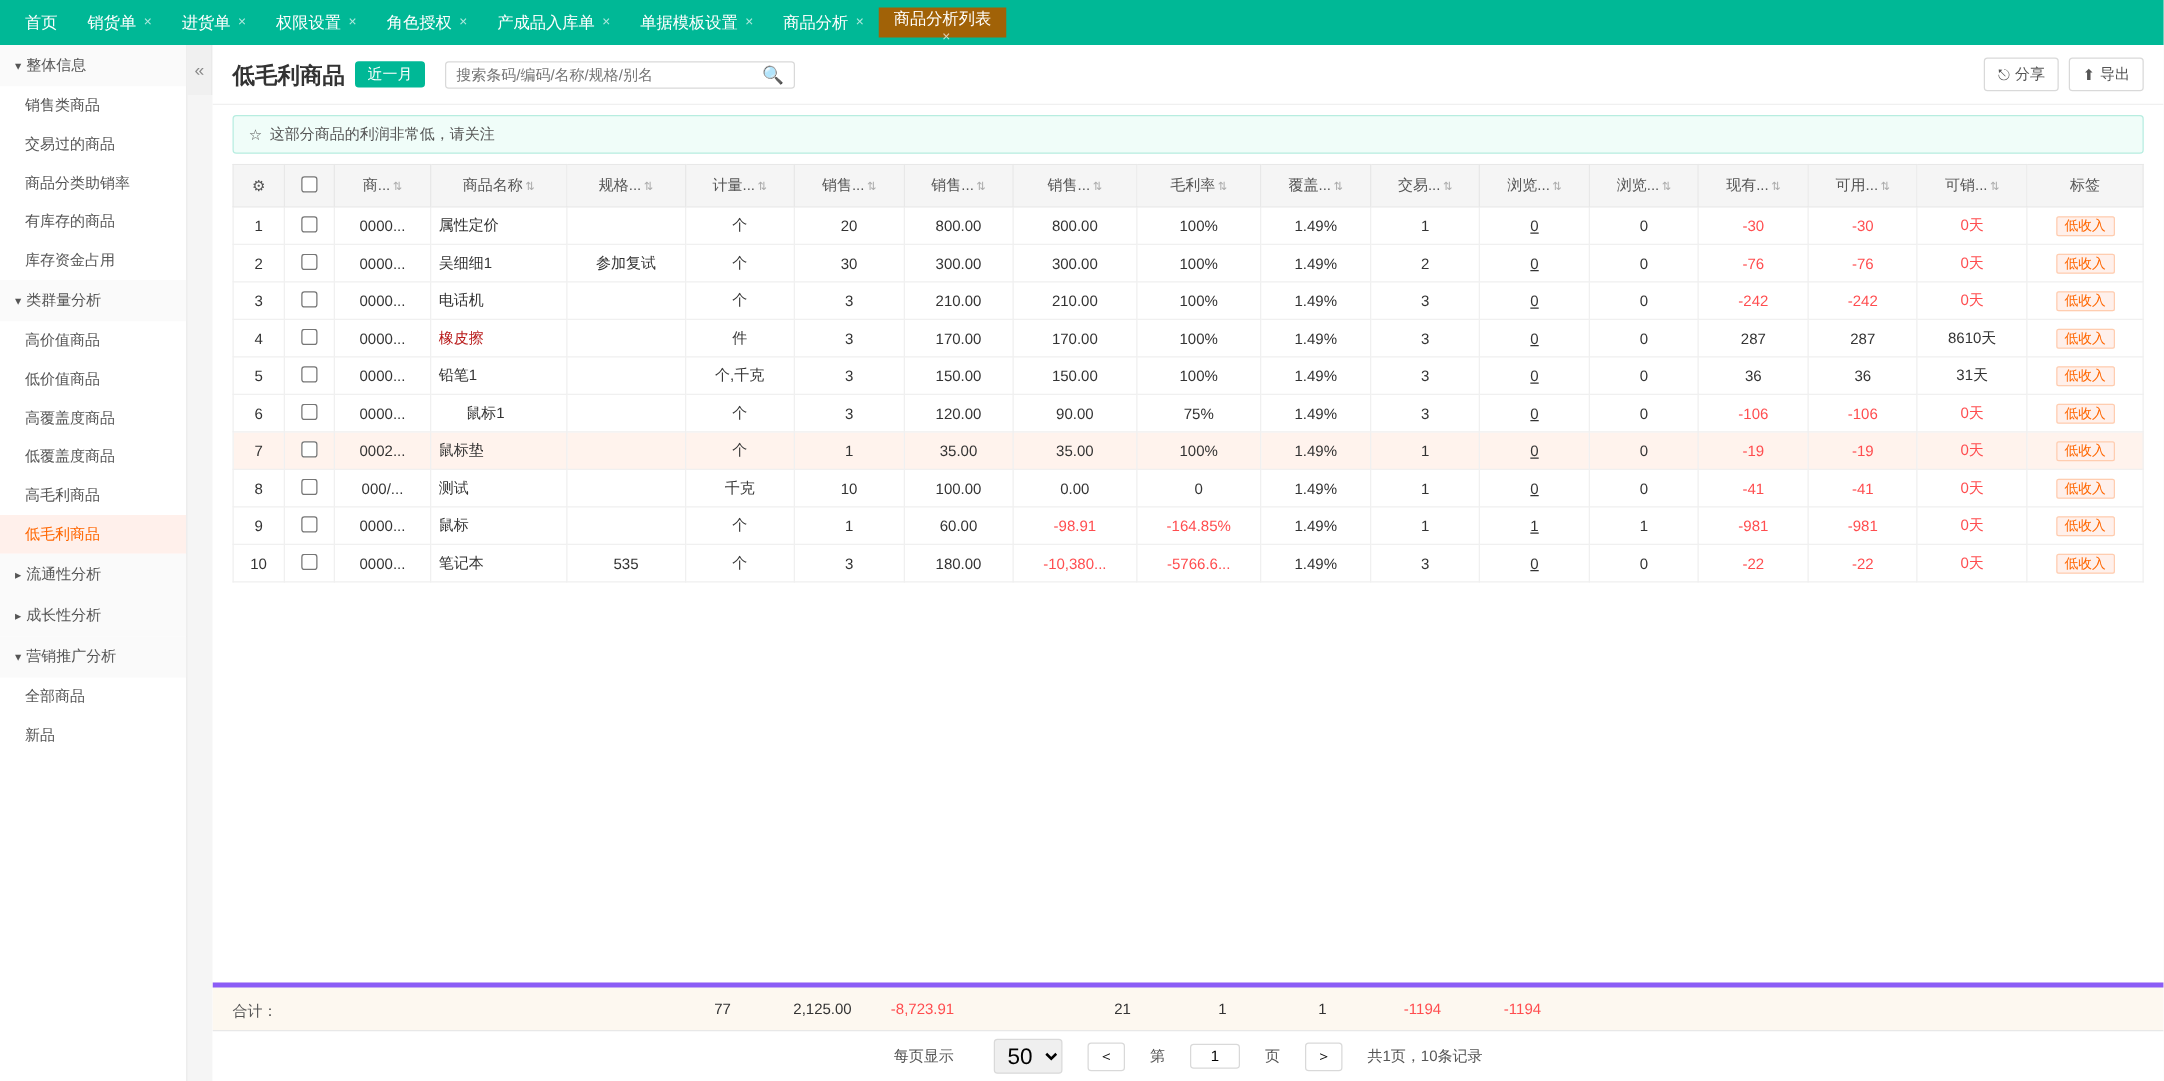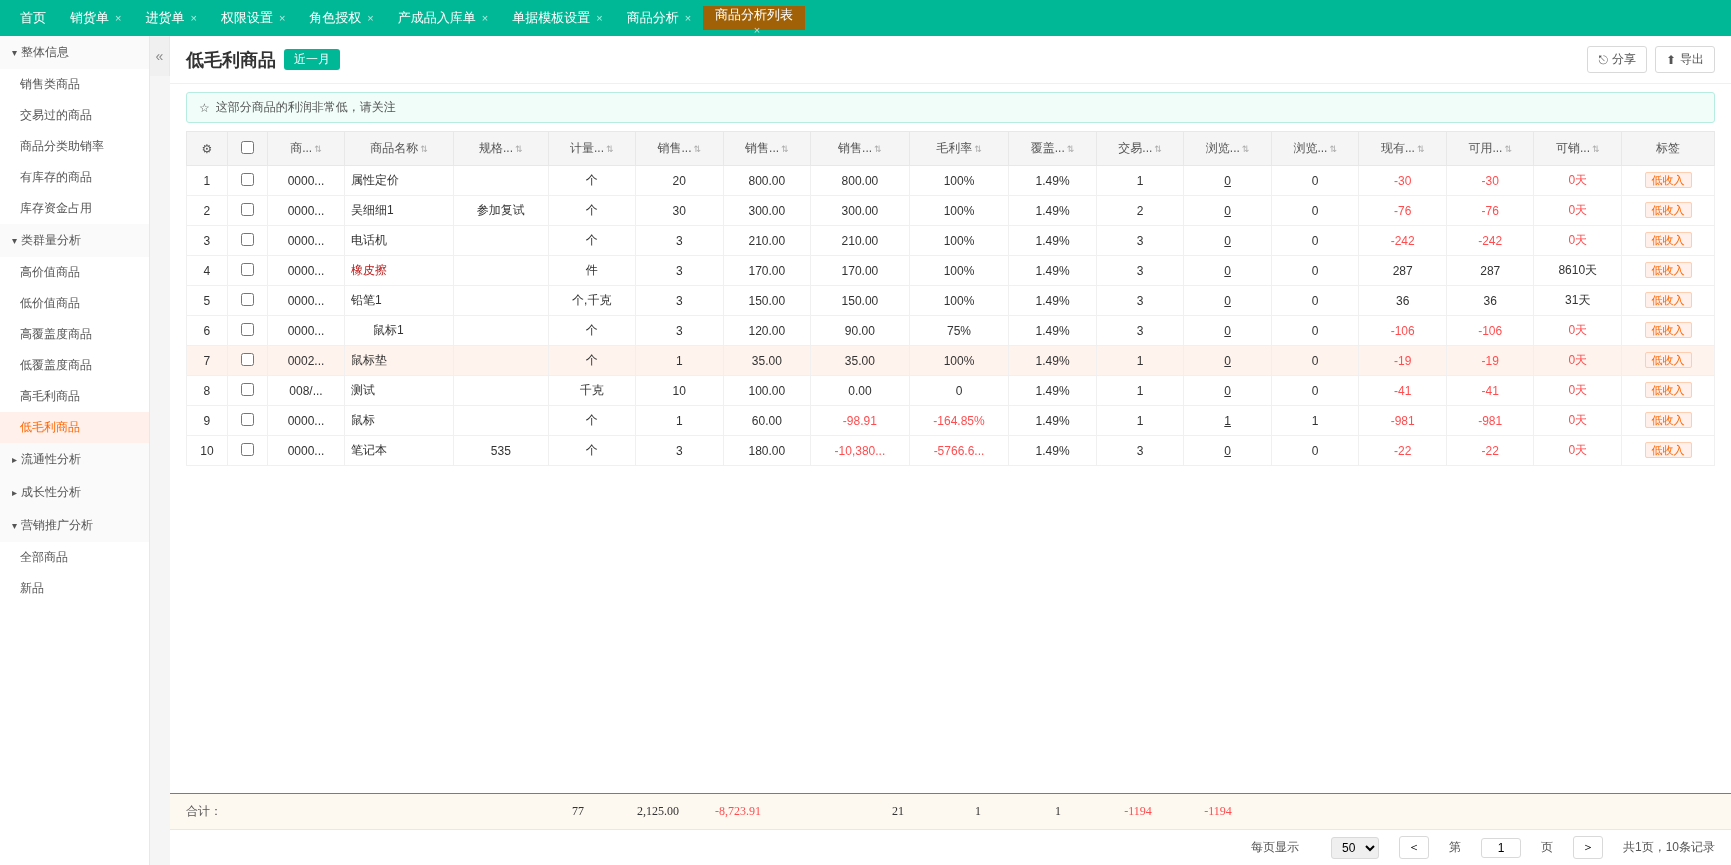--- a/index.html
+++ b/index.html
@@ -179,51 +179,50 @@
       border: 1px solid #ffcdb0;
       padding: 1px 6px;
       border-radius: 2px;
       font-size: 11px;
     }
     .underline-link { text-decoration: underline; cursor: pointer; color: #333; }
 
     
     .table-footer {
       display: flex;
-      align-items: center;
+      align-items: flex-end;
       padding: 6px 16px;
-      border-top: 1px solid #8b5cf6;
+      border-top: 4px solid #8b5cf6;
       background: #fdf8f0;
-      font-family: Liberation Serif, serif;
     }
     .footer-label { color: #555; margin-right: 16px; }
     .footer-values { display: flex; gap: 0; }
     .footer-cell {
       padding: 4px 12px;
       min-width: 80px;
       text-align: center;
       font-size: 12px;
     }
 
     
     .pagination-bar {
       display: flex;
       align-items: center;
-      justify-content: flex-end;
+      justify-content: center;
       padding: 6px 16px;
       gap: 20px;
       border-top: 1px solid #e8e8e8;
       background: white;
     }
     .per-page-label { font-size: 12px; color: #555; }
     .per-page-select {
       border: 1px solid #d9d9d9;
       border-radius: 3px;
       padding: 2px 6px;
-      font-size: 12px;
+      font-size: 18px;
       margin-left: 12px;
     }
     .page-nav-btn {
       border: 1px solid #d9d9d9;
       border-radius: 3px;
       padding: 2px 8px;
       background: white;
       cursor: pointer;
       font-size: 12px;
     }
@@ -333,20 +332,24 @@
     <div class="sidebar-item">新品</div>
   </aside>
 
   <div class="collapse-btn">«</div>
 
   <div class="content">
 
     <div class="content-header">
       <span class="page-title">低毛利商品</span>
       <span class="date-badge">近一月</span>
+      <div class="search-box">
+        <input type="text" placeholder="搜索条码/编码/名称/规格/别名" style="">
+        <span class="search-icon">🔍</span>
+      </div>
       <div class="header-actions">
         <button class="action-btn">
           <span>⎋</span>
           <span>分享</span>
         </button>
         <button class="action-btn">
           <span>⬆</span>
           <span>导出</span>
         </button>
       </div>
@@ -518,21 +521,21 @@
     <td><span class="underline-link">0</span></td>
     <td>0</td>
     <td class="red-text">-19</td>
     <td class="red-text">-19</td>
     <td class="red-text">0天</td>
     <td><span class="tag-badge">低收入</span></td>
   </tr>
             <tr>
     <td>8</td>
     <td><input type="checkbox" style=""></td>
-    <td>008/...</td>
+    <td>000/...</td>
     <td class="text-left" style="cursor:pointer;color:#333;">测试</td>
     <td></td>
     <td>千克</td>
     <td>10</td>
     <td>100.00</td>
     <td class="">0.00</td>
     <td class="">0</td>
     <td>1.49%</td>
     <td>1</td>
     <td><span class="underline-link">0</span></td>

